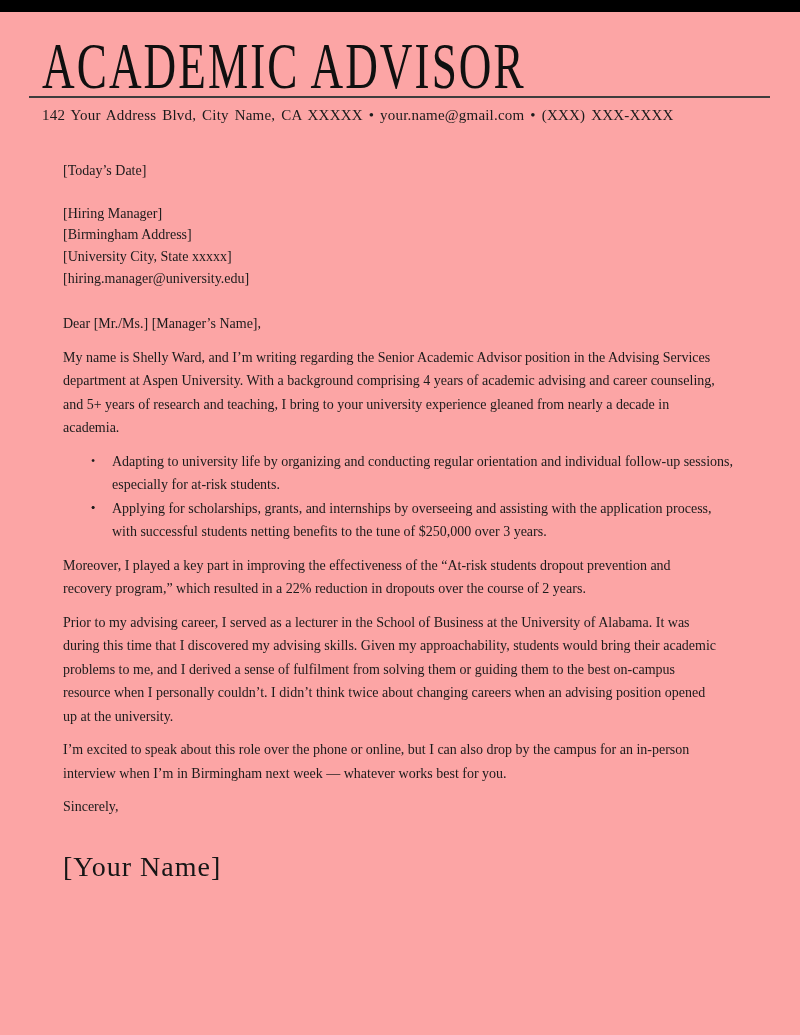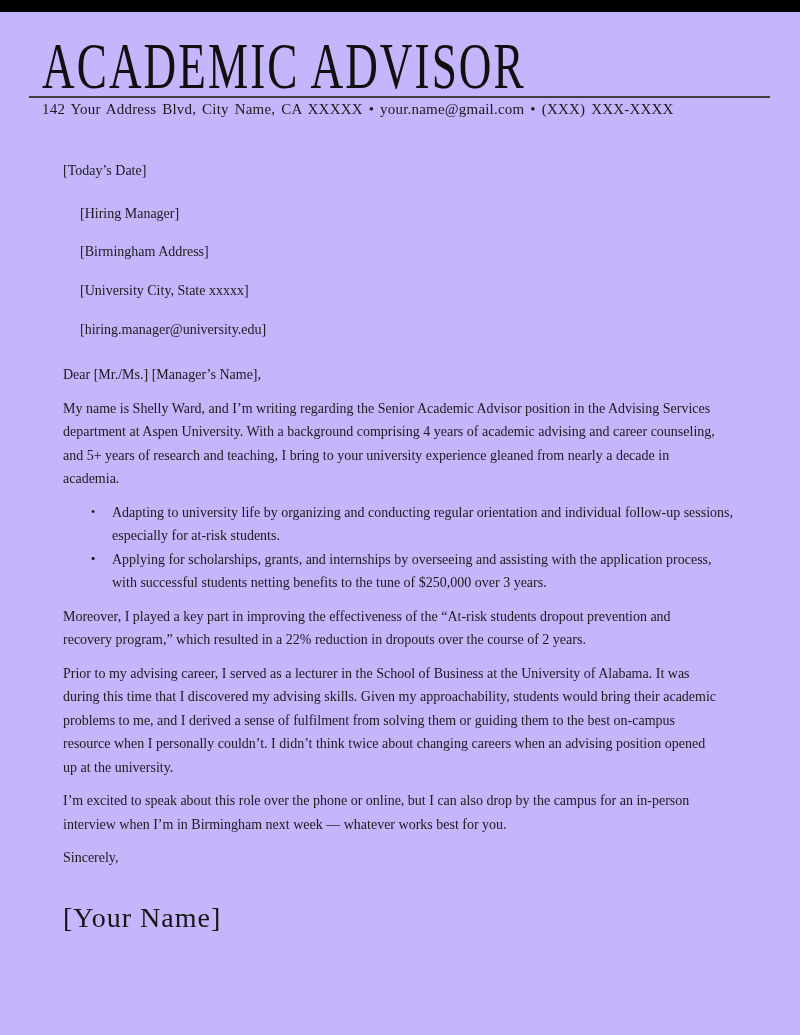--- a/index.html
+++ b/index.html
@@ -1,20 +1,20 @@
 <!DOCTYPE html>
 <html><head>
 <meta charset="utf-8">
 <style>
   html, body { margin: 0; padding: 0; background: #ffffff; }
   #page {
     position: relative;
     width: 800px;
     height: 1035px;
-    background: #c4b5fd;
+    background: #fca5a5;
     overflow: hidden;
     font-family: "Liberation Serif", "DejaVu Serif", serif;
     color: #1b1b1b;
   }
   .topbar {
     position: absolute;
     top: 0; left: 0;
     width: 800px; height: 12px;
     background: #000000;
   }
@@ -32,39 +32,39 @@
     transform-origin: 0 0;
   }
   .rule {
     position: absolute;
     left: 29px; top: 96px;
     width: 741px; height: 2px;
     background: #3d3d3d;
   }
   .contact {
     position: absolute;
-    left: 42px; top: 100px;
+    left: 42px; top: 106px;
     font-size: 15px;
     line-height: 18px;
     letter-spacing: 0.2px;
     word-spacing: 2px;
     color: #1b1b1b;
     white-space: nowrap;
   }
   .letter {
     position: absolute;
     left: 63px; top: 159px;
     width: 674px;
     font-size: 14px;
     line-height: 23.5px;
   }
   .letter p { margin: 0 16px 10px 0; }
   .date { margin: 0 0 20px 0 !important; }
   .recipient { margin: 0 0 23px 0; }
-  .recipient p { margin: 17px !important; line-height: 21.7px; }
+  .recipient p { margin: 0 !important; line-height: 21.7px; }
   ul.achievements {
     margin: 0 0 10px 0;
     padding: 0 0 0 28px;
     list-style: none;
   }
   ul.achievements li {
     position: relative;
     padding-left: 21px;
   }
   ul.achievements .dot {

